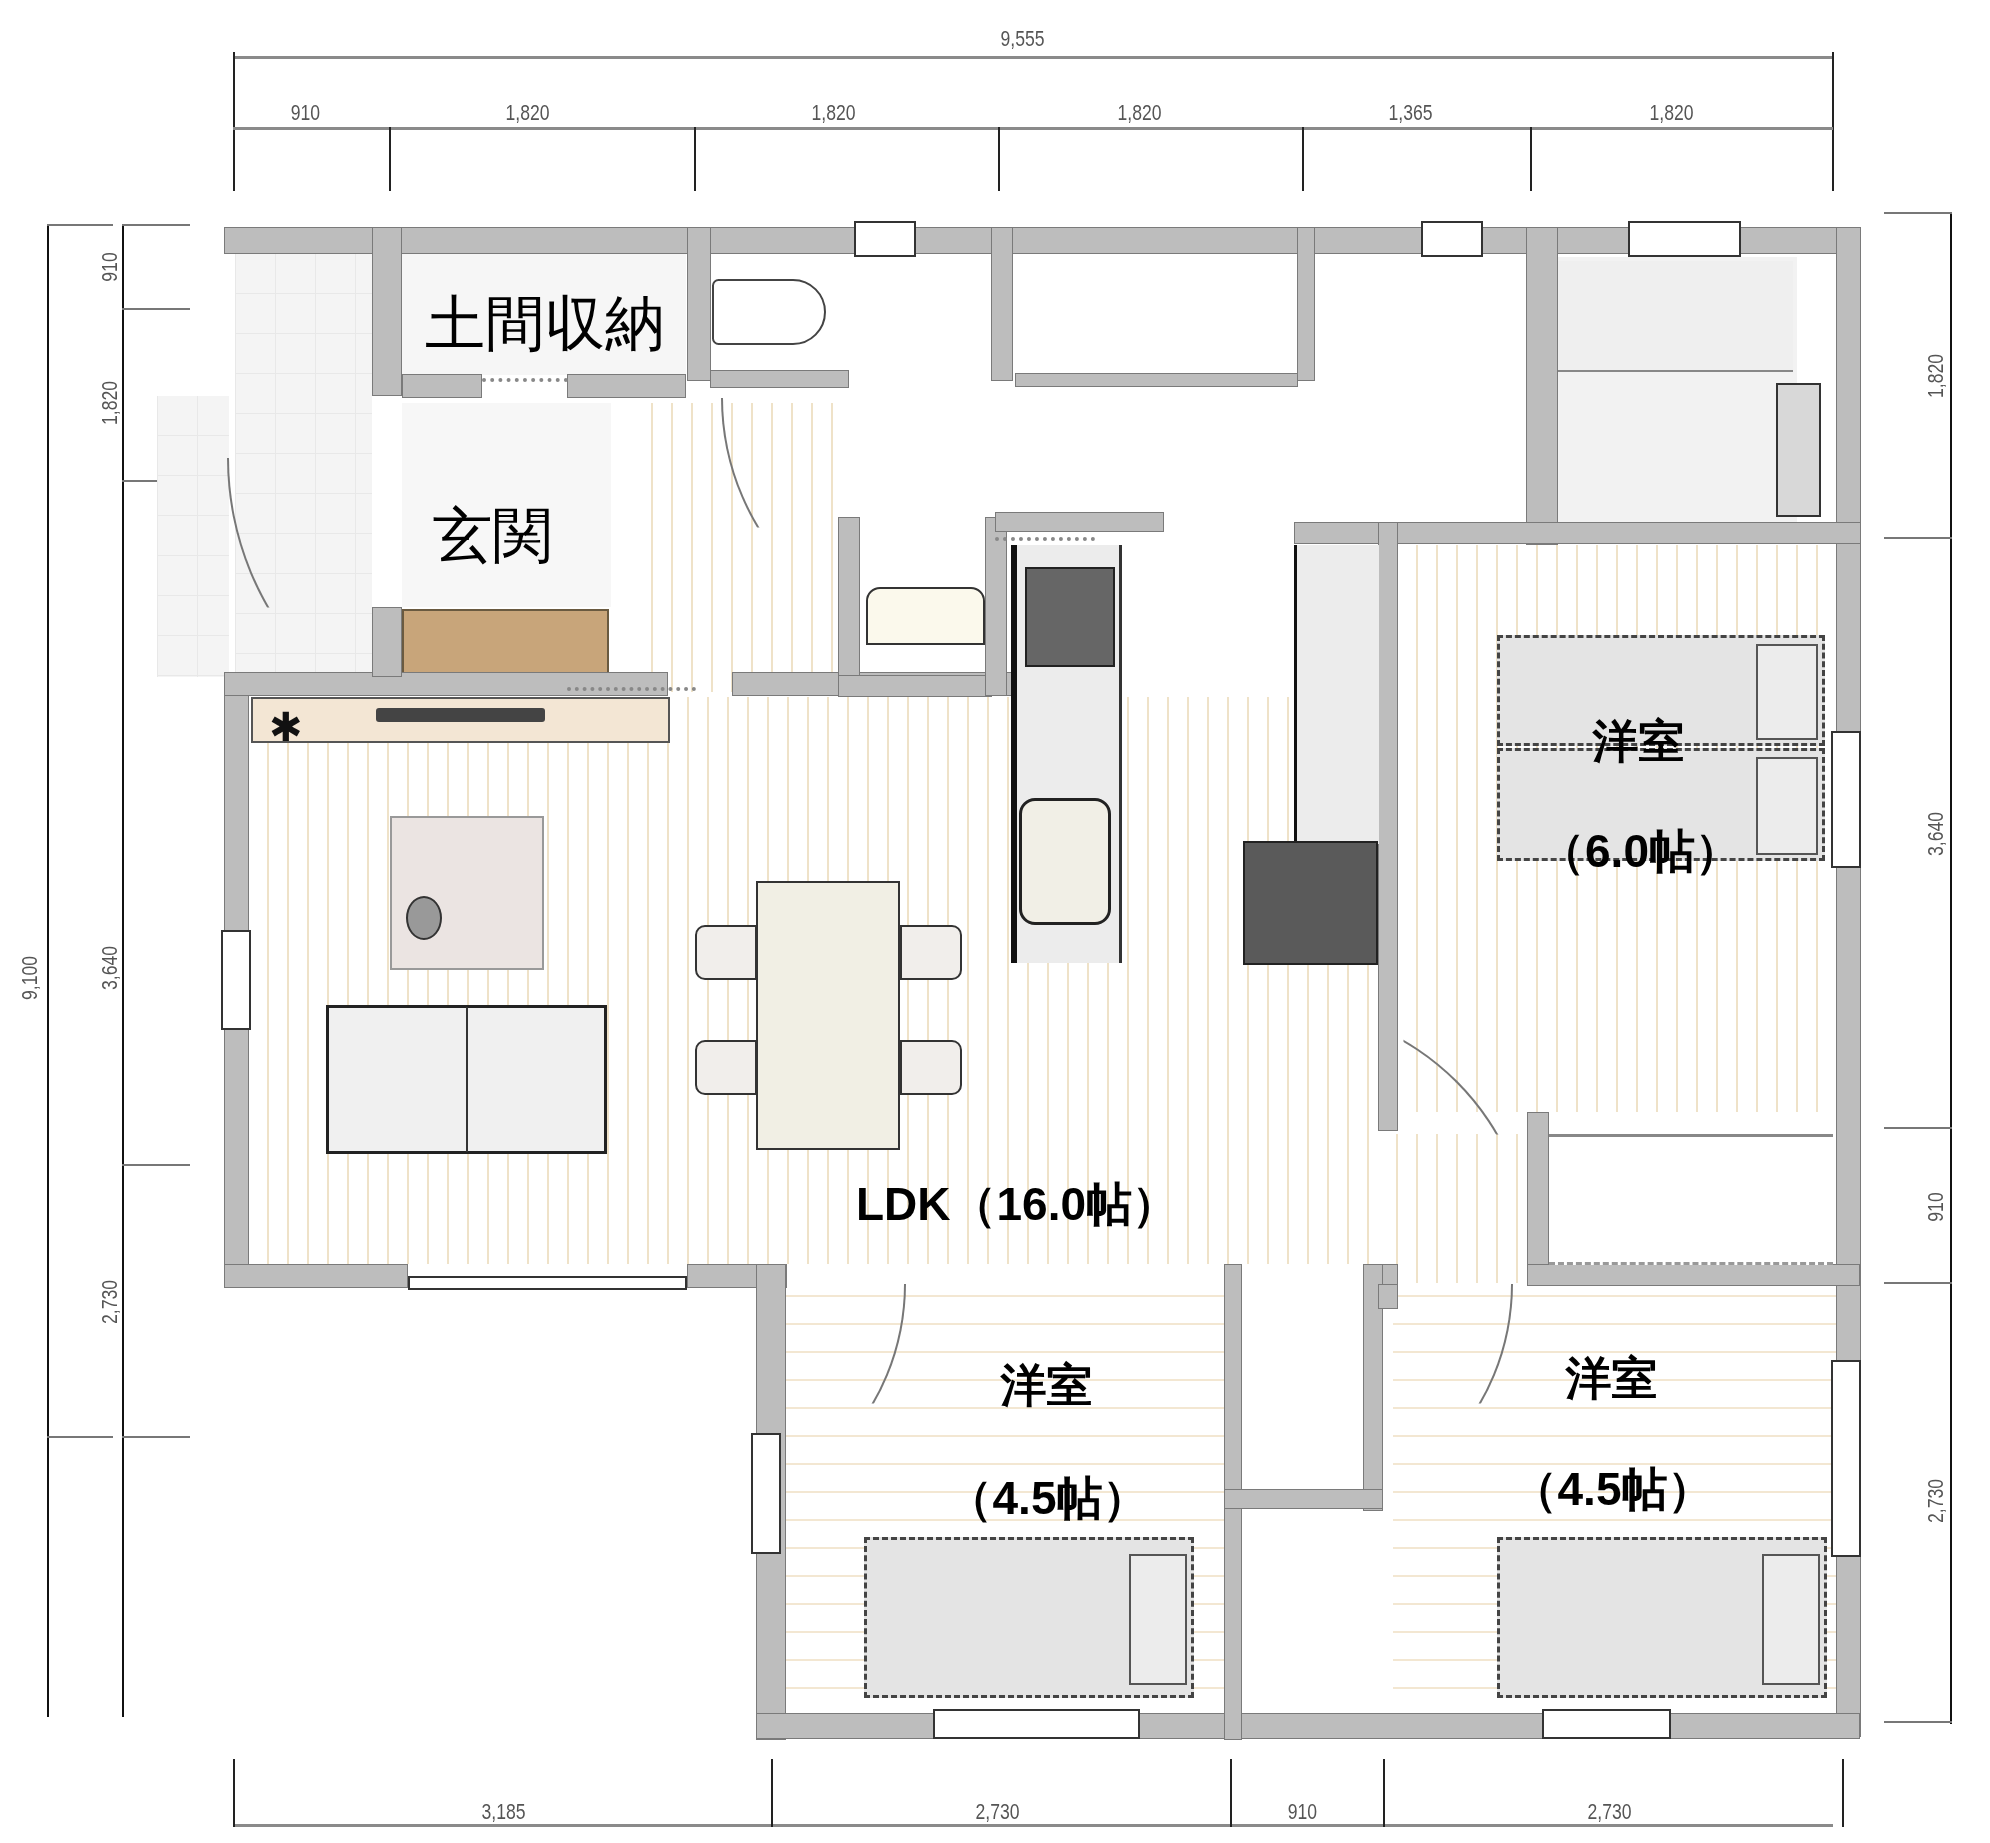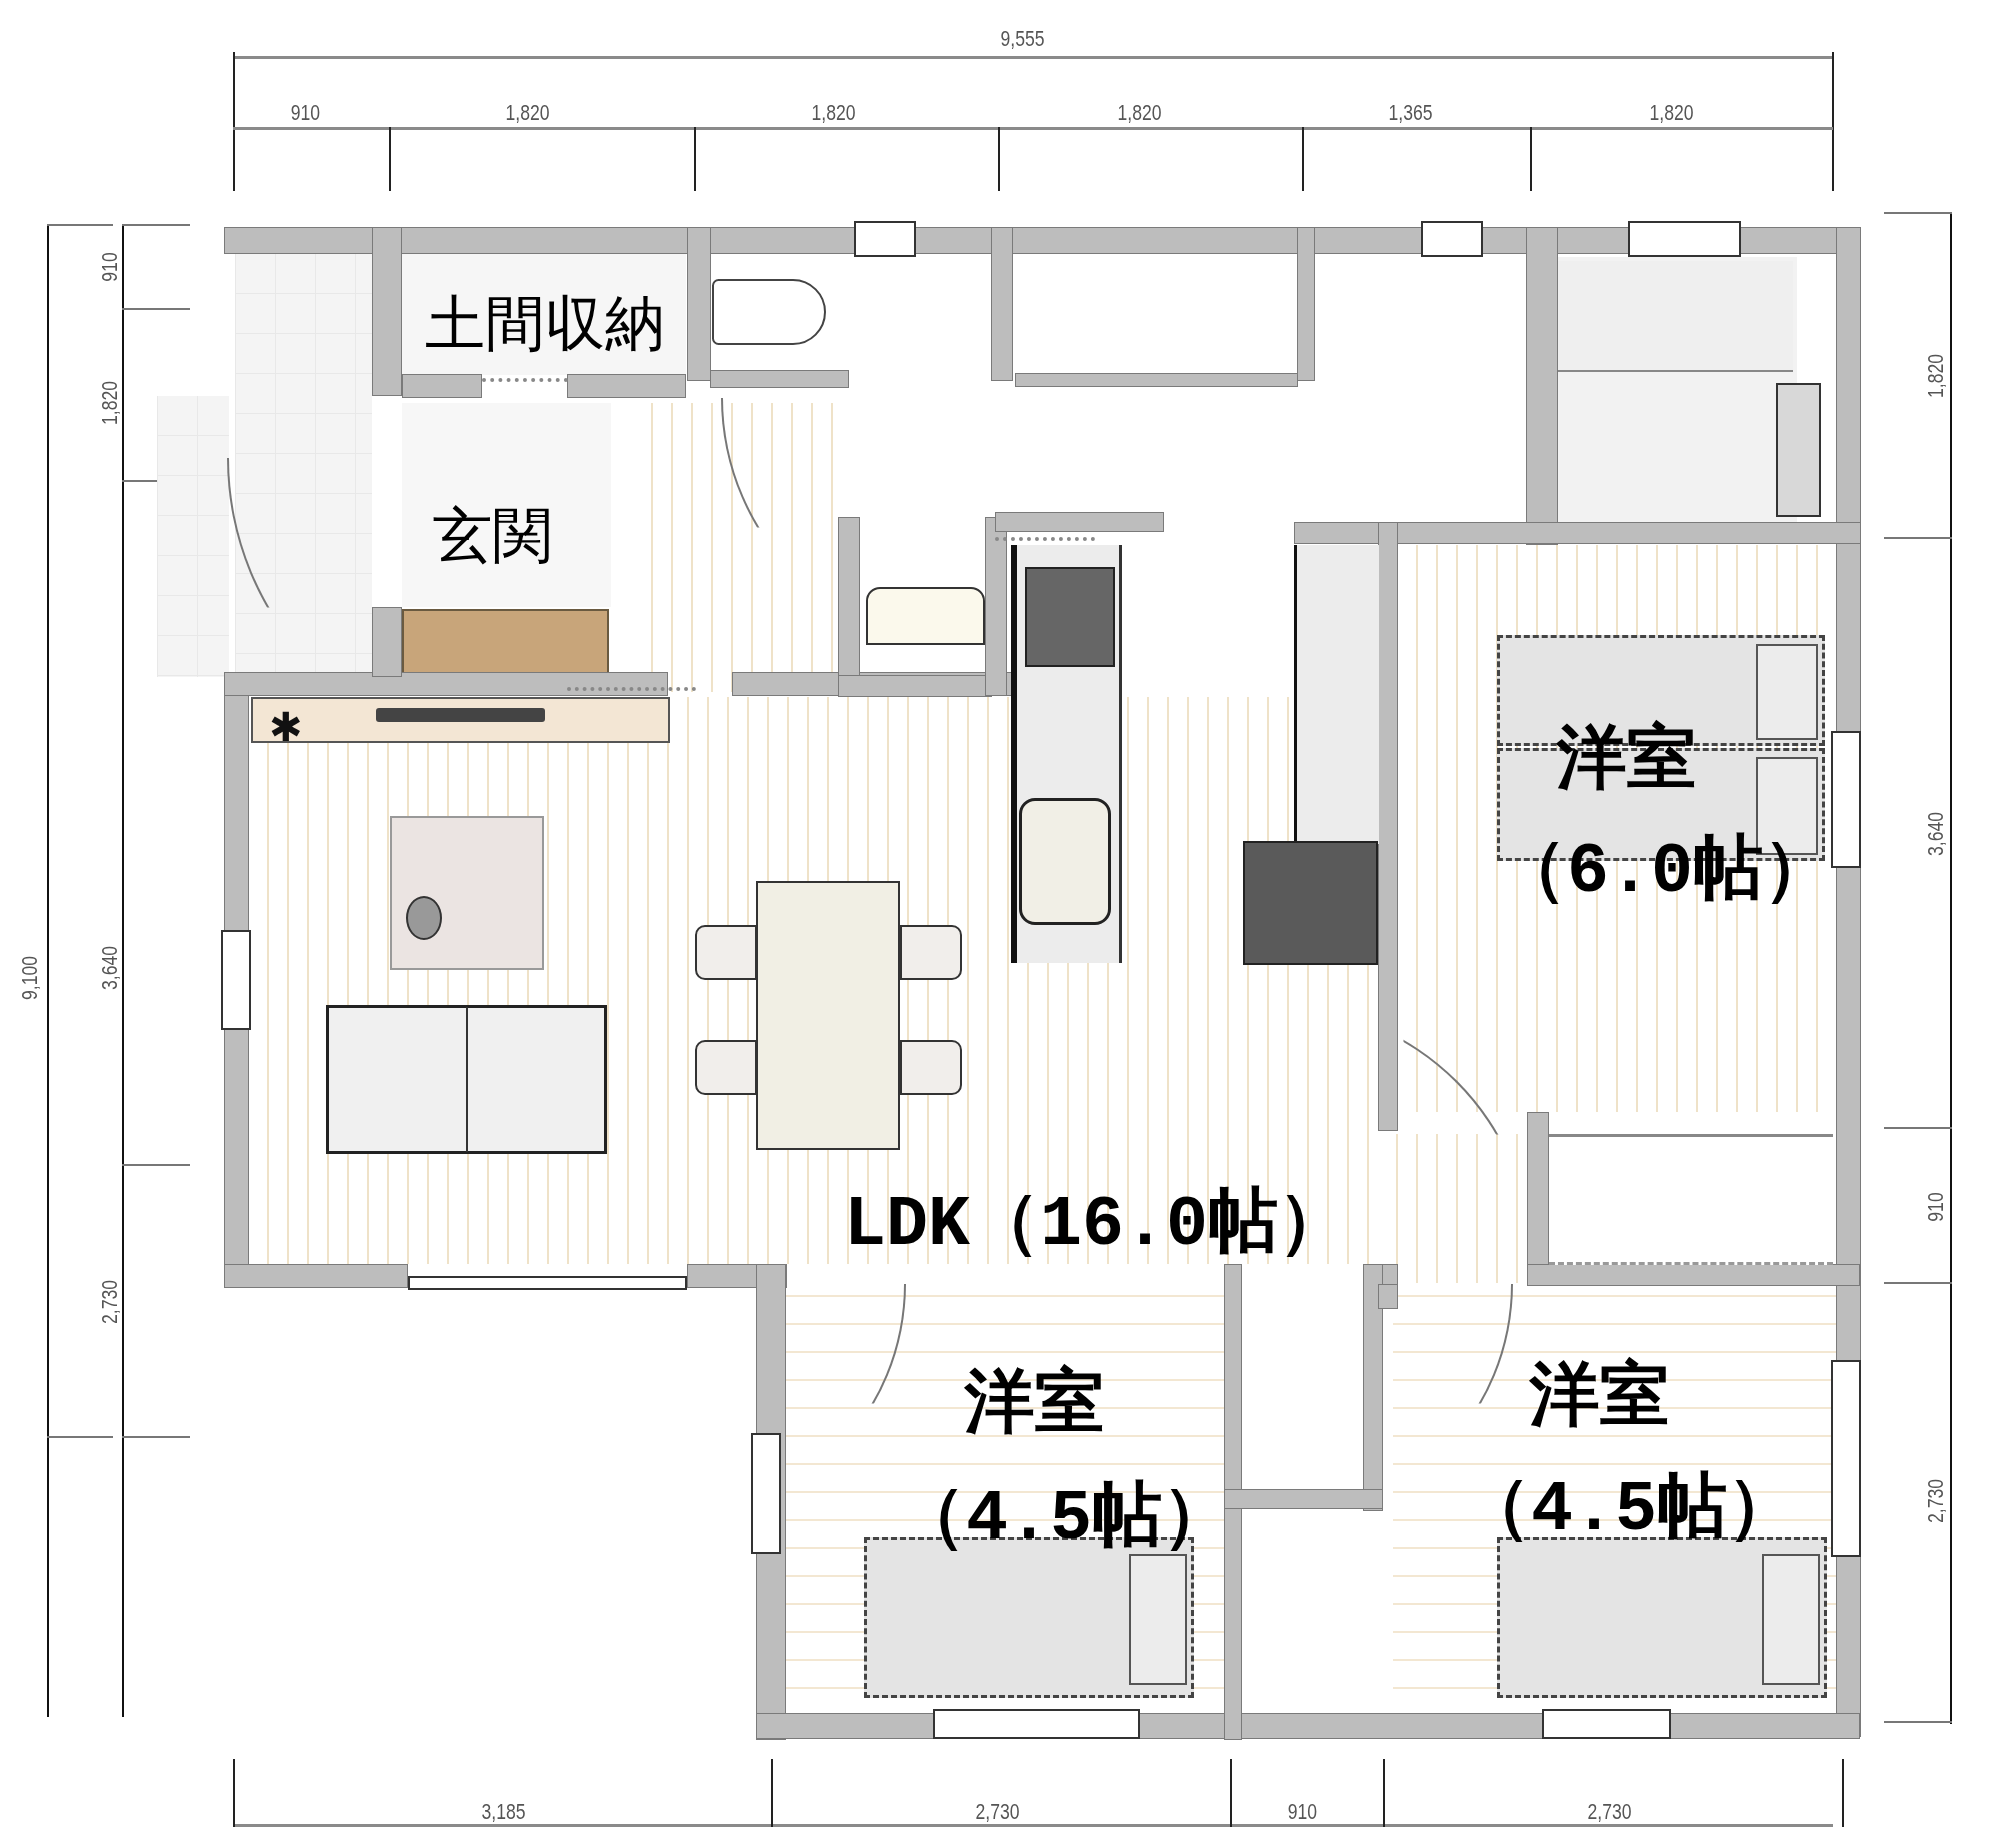--- a/index.html
+++ b/index.html
@@ -7,21 +7,21 @@
   .abs{position:absolute;box-sizing:border-box;}
   .wall{position:absolute;background:#bdbdbd;border:1px solid #7a7a7a;box-sizing:border-box;}
   .floor-v{background-color:#fff;background-image:repeating-linear-gradient(90deg,transparent 0,transparent 18px,#efe2c8 18px,#efe2c8 20px);}
   .floor-h{background-color:#fff;background-image:repeating-linear-gradient(0deg,transparent 0,transparent 26px,#f3e7d2 26px,#f3e7d2 28px);}
   .tile{background-color:#f4f4f4;background-image:linear-gradient(0deg,#e8e8e8 1px,transparent 1px),linear-gradient(90deg,#e8e8e8 1px,transparent 1px);background-size:40px 40px;}
   .dimline{position:absolute;background:#8a8a8a;}
   .tick{position:absolute;background:#222;}
   .dimtxt{position:absolute;font-family:"Liberation Sans",sans-serif;font-size:22px;color:#555;transform:scaleX(0.8);white-space:nowrap;}
   .vtxt{position:absolute;font-family:"Liberation Sans",sans-serif;font-size:22px;color:#555;transform:rotate(-90deg) scaleX(0.8);white-space:nowrap;transform-origin:center;}
   .label{position:absolute;color:#000;white-space:nowrap;text-align:center;}
-  .label-bold{font-family:Liberation Mono, monospace;font-weight:bold;font-size:70px;}
+  .label-bold{font-family:Liberation Sans, sans-serif;font-weight:bold;font-size:46px;margin-left:12px;}
   .label-thin{font-family:"DejaVu Sans",sans-serif;font-weight:normal;font-size:60px;}
   .bed{position:absolute;background:#e4e4e4;border:3px dashed #444;box-sizing:border-box;}
   .bed .pillow{position:absolute;background:#ececec;border:2px solid #555;box-sizing:border-box;}
   .door-arc{position:absolute;border:2px solid #777;box-sizing:border-box;}
   .window{position:absolute;background:#fff;border:2px solid #333;box-sizing:border-box;}
   .sliding{position:absolute;border-top:4px dotted #888;}
 </style>
 </head>
 <body>
 

